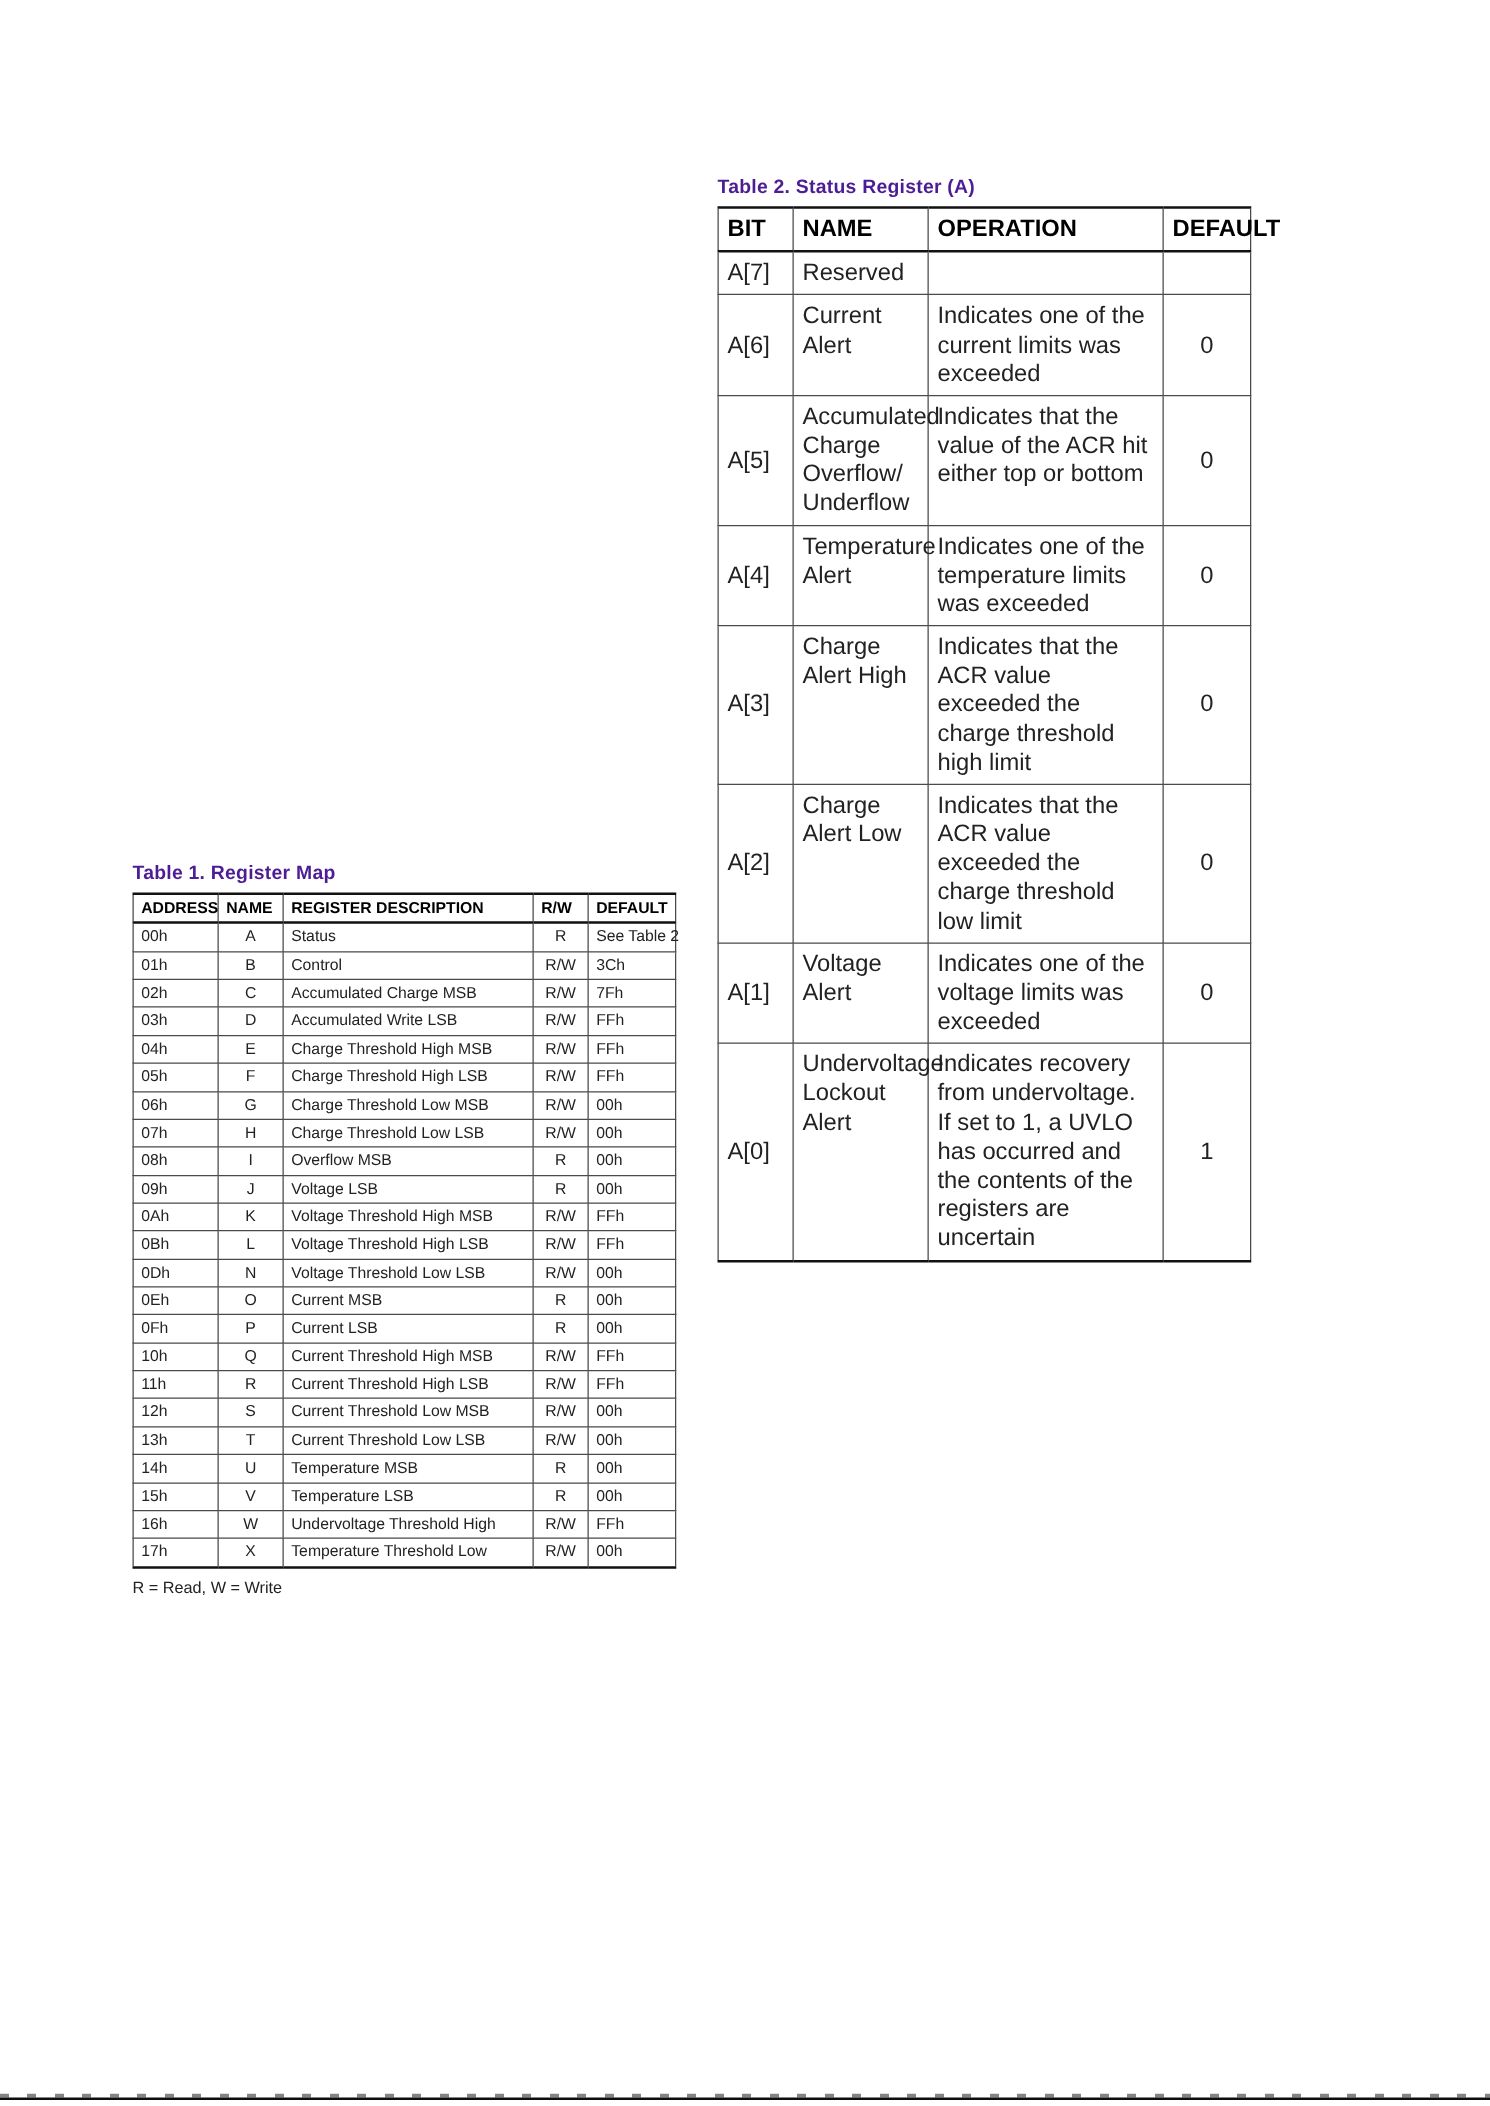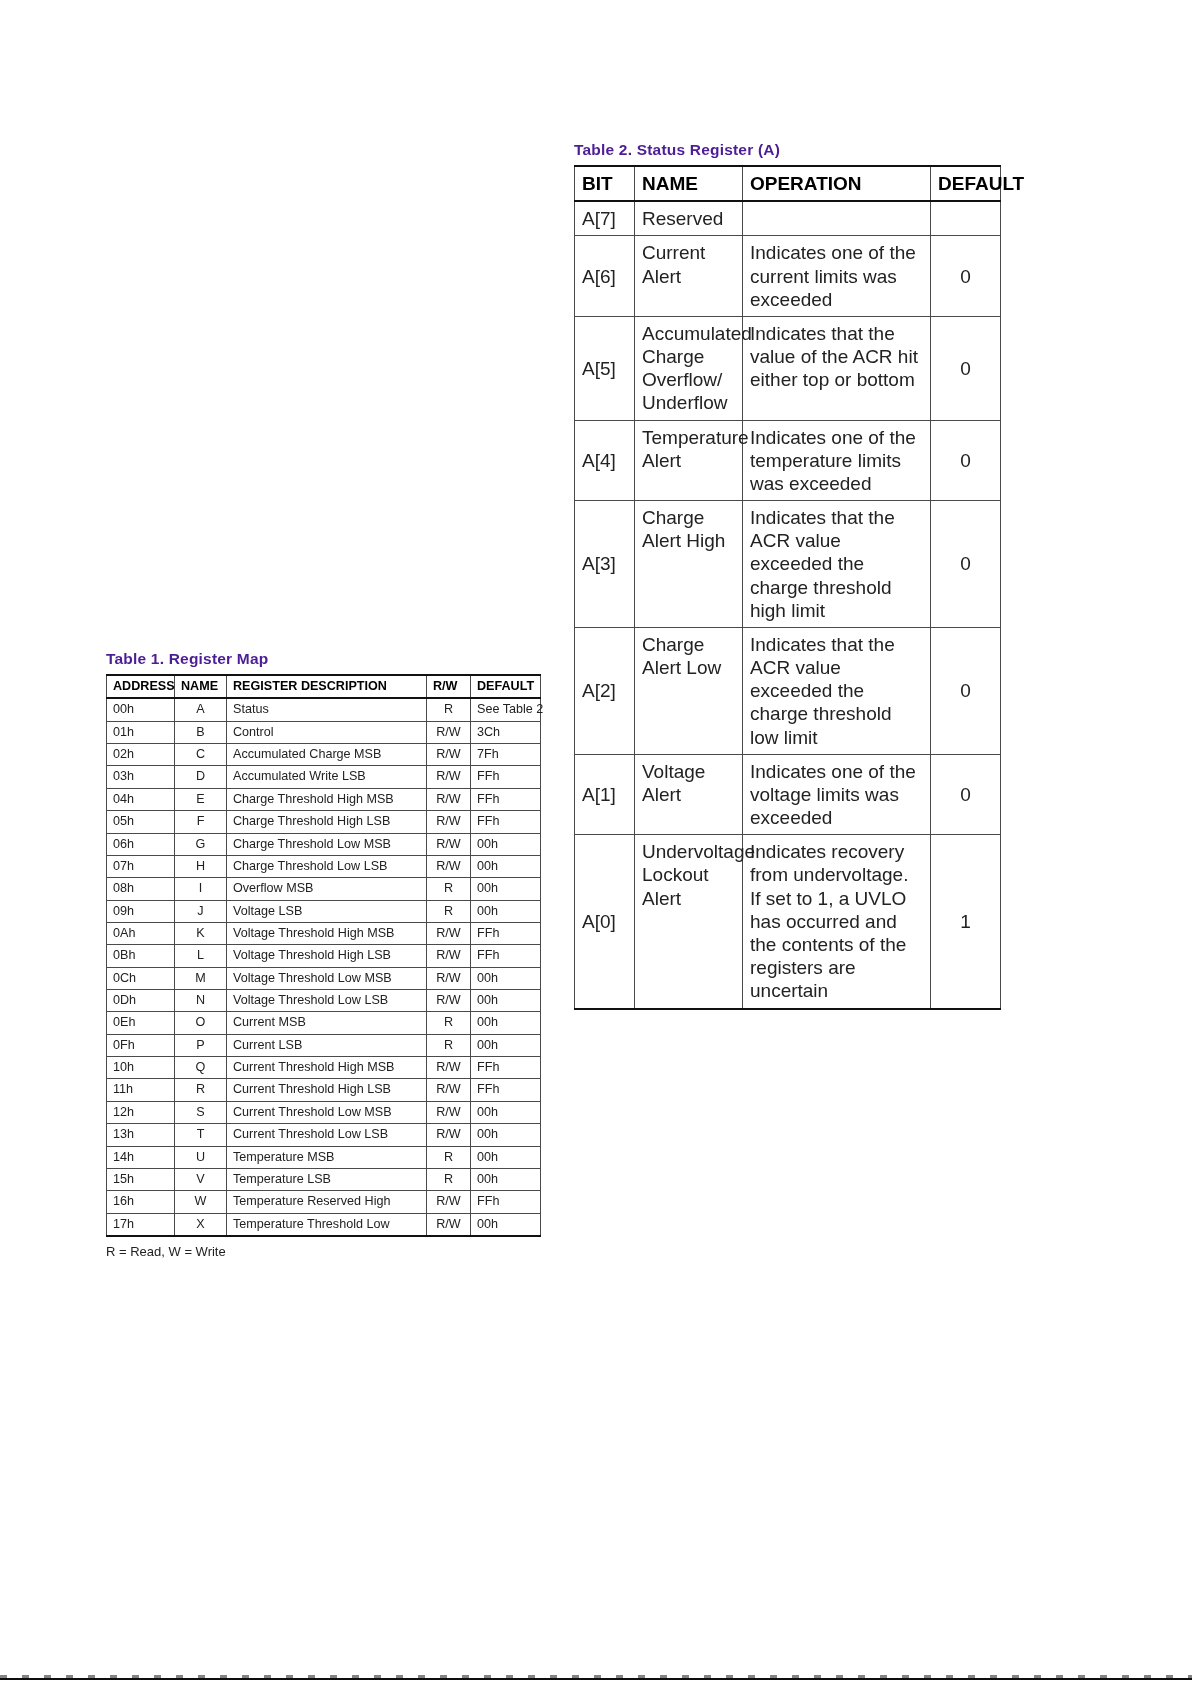--- a/index.html
+++ b/index.html
@@ -70,21 +70,21 @@
   #table2 .c-oper   { width: 188px; }
   #table2 .c-def    { width: 70px; text-align: center; }
   #table2 td.v-mid  { vertical-align: middle; }
   #table2 td.def    { text-align: center; vertical-align: middle; }
   #table2 thead th.c-def { text-align: center; }
 
   
   #table1-block {
     position: absolute;
     left: 106px;
-    top: 650px;
+    top: 690px;
     width: 415px;
   }
   #table1-block .tbl-title {
     font-size: 15.5px;
     margin-bottom: 6px;
   }
   #table1 {
     width: 413px;
     font-size: 12.6px;
     padding-left: 24px;
@@ -304,27 +304,20 @@
           <td class="c-def">FFh</td>
         </tr>
         <tr>
           <td class="c-addr">0Bh</td>
           <td class="c-nm nm">L</td>
           <td class="c-desc">Voltage Threshold High LSB</td>
           <td class="c-rw rw">R/W</td>
           <td class="c-def">FFh</td>
         </tr>
         <tr>
-          <td class="c-addr">0Ch</td>
-          <td class="c-nm nm">M</td>
-          <td class="c-desc">Voltage Threshold Low MSB</td>
-          <td class="c-rw rw">R/W</td>
-          <td class="c-def">00h</td>
-        </tr>
-        <tr>
           <td class="c-addr">0Dh</td>
           <td class="c-nm nm">N</td>
           <td class="c-desc">Voltage Threshold Low LSB</td>
           <td class="c-rw rw">R/W</td>
           <td class="c-def">00h</td>
         </tr>
         <tr>
           <td class="c-addr">0Eh</td>
           <td class="c-nm nm">O</td>
           <td class="c-desc">Current MSB</td>
@@ -376,21 +369,21 @@
         <tr>
           <td class="c-addr">15h</td>
           <td class="c-nm nm">V</td>
           <td class="c-desc">Temperature LSB</td>
           <td class="c-rw rw">R</td>
           <td class="c-def">00h</td>
         </tr>
         <tr>
           <td class="c-addr">16h</td>
           <td class="c-nm nm">W</td>
-          <td class="c-desc">Temperature Reserved High</td>
+          <td class="c-desc">Undervoltage Threshold High</td>
           <td class="c-rw rw">R/W</td>
           <td class="c-def">FFh</td>
         </tr>
         <tr>
           <td class="c-addr">17h</td>
           <td class="c-nm nm">X</td>
           <td class="c-desc">Temperature Threshold Low</td>
           <td class="c-rw rw">R/W</td>
           <td class="c-def">00h</td>
         </tr>

